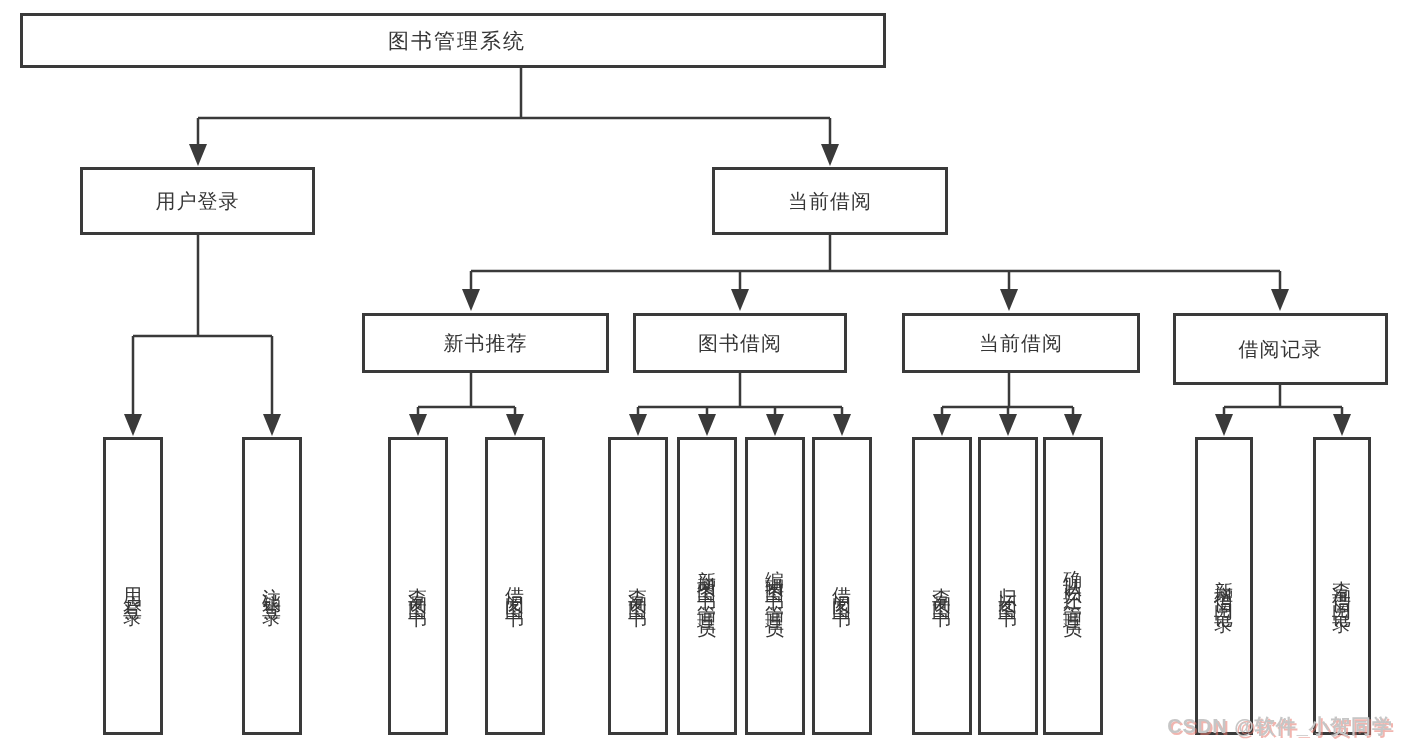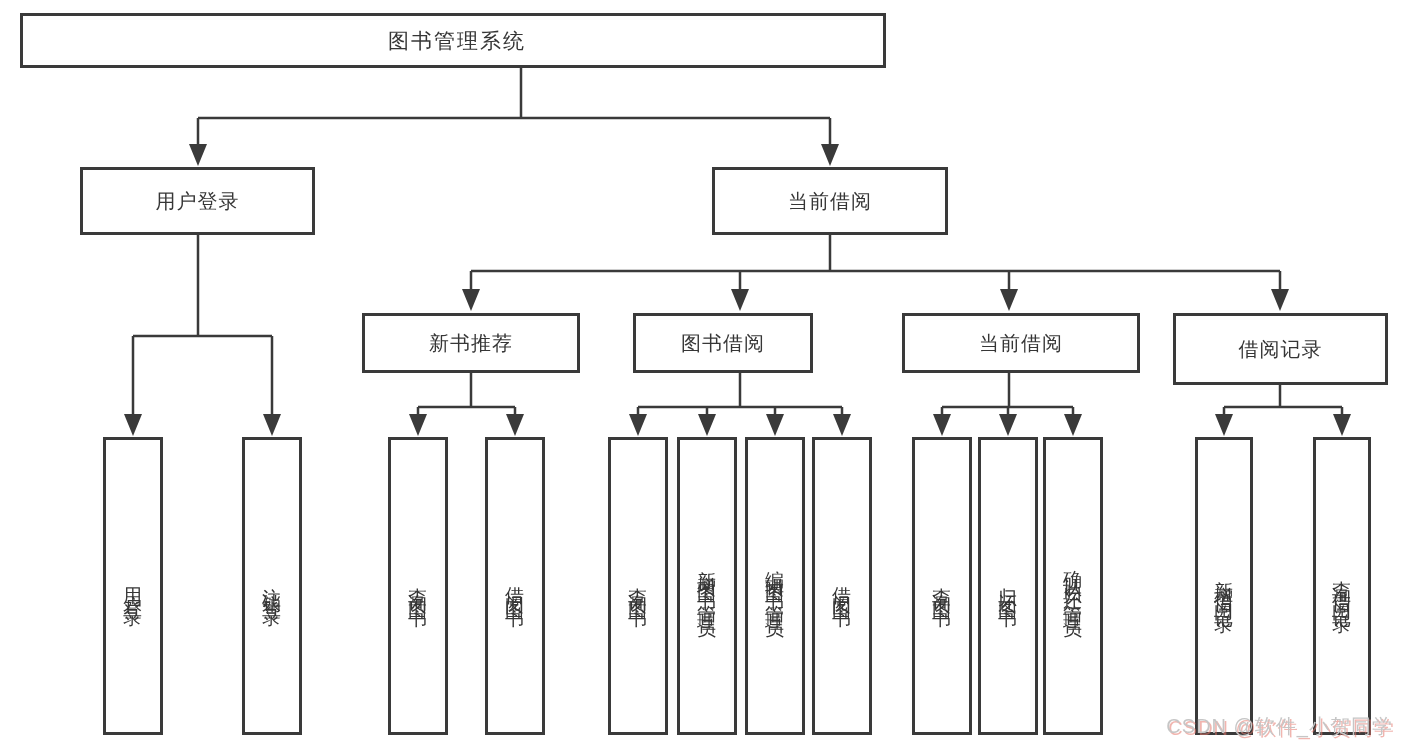--- a/index.html
+++ b/index.html
@@ -43,20 +43,21 @@
   }
   .watermark {
     position: absolute;
     right: 12px;
     bottom: 7px;
     font-size: 20px;
     color: #c6c6c6;
     letter-spacing: 1px;
     text-shadow: 2px 2px 0 rgba(230, 120, 110, 0.55);
     white-space: nowrap;
+    font-weight: bold;
   }
 </style>
 </head>
 <body>
 
 <div class="canvas">
 
   <svg class="connectors" viewBox="0 0 1405 747" xmlns="http://www.w3.org/2000/svg">
     <g stroke="#3a3a3a" stroke-width="2.5" fill="none">
 
@@ -101,24 +102,24 @@
     <span class="hlabel root-label">图书管理系统</span>
   </div>
 
   <div class="box" style="left:80px; top:167px; width:235px; height:68px;">
     <span class="hlabel">用户登录</span>
   </div>
   <div class="box" style="left:712px; top:167px; width:236px; height:68px;">
     <span class="hlabel">当前借阅</span>
   </div>
 
-  <div class="box" style="left:362px; top:313px; width:218px; height:60px;">
+  <div class="box" style="left:362px; top:313px; width:247px; height:60px;">
     <span class="hlabel">新书推荐</span>
   </div>
-  <div class="box" style="left:633px; top:313px; width:180px; height:60px;">
+  <div class="box" style="left:633px; top:313px; width:214px; height:60px;">
     <span class="hlabel">图书借阅</span>
   </div>
   <div class="box" style="left:902px; top:313px; width:238px; height:60px;">
     <span class="hlabel">当前借阅</span>
   </div>
   <div class="box" style="left:1173px; top:313px; width:215px; height:72px;">
     <span class="hlabel">借阅记录</span>
   </div>
 
   <div class="box leaf" style="left:103px; top:437px; width:60px; height:298px;">

